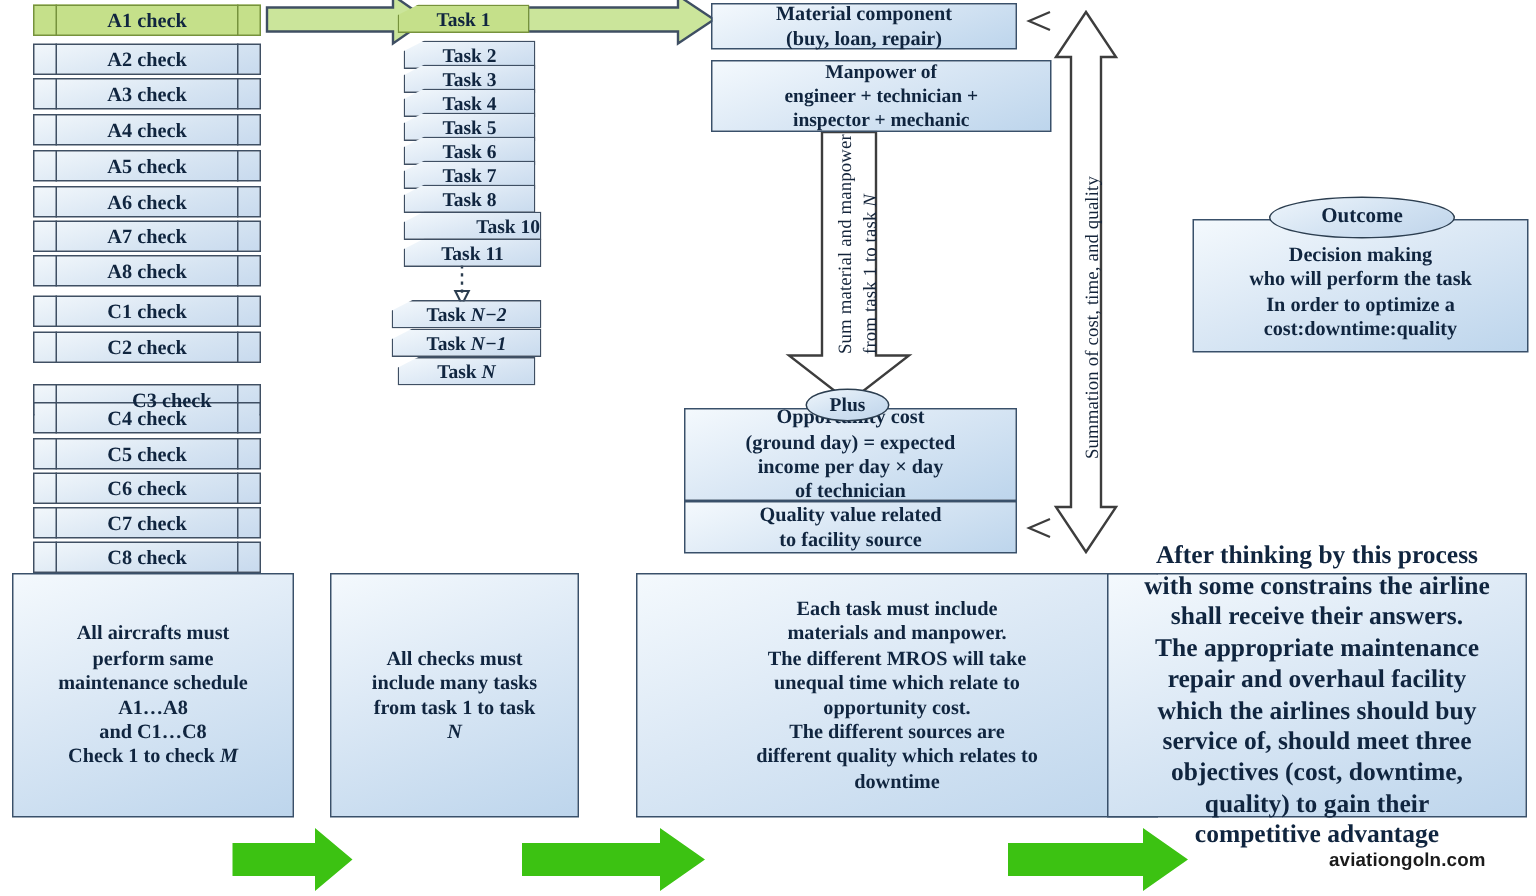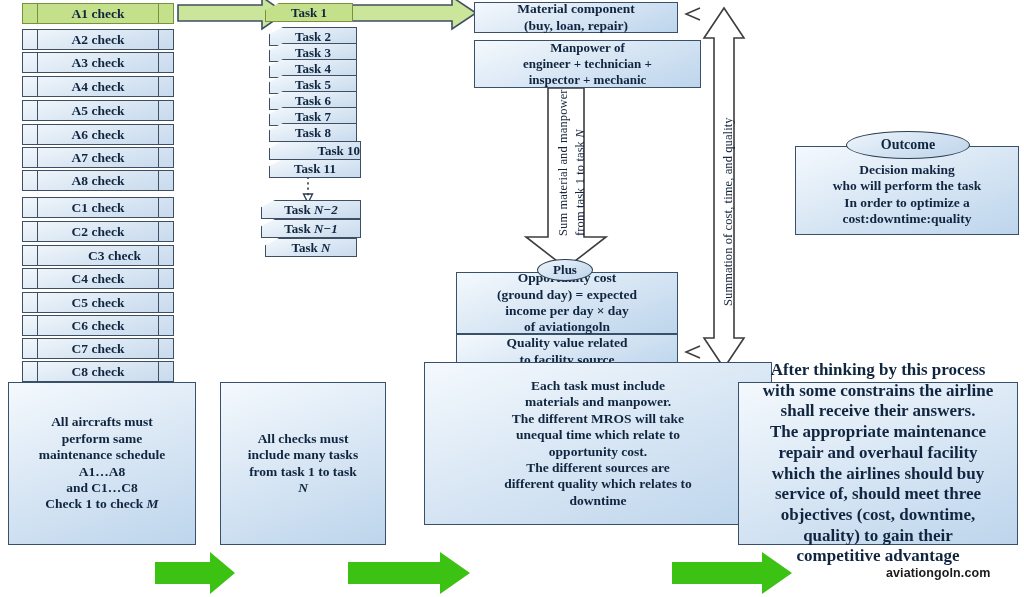--- a/index.html
+++ b/index.html
@@ -144,21 +144,21 @@
   <div class="check" style="top:170px;">
       <span>A8 check</span>
     </div>
 
   <div class="check" style="top:197px;">
       <span>C1 check</span>
     </div>
   <div class="check" style="top:221px;">
       <span>C2 check</span>
     </div>
-  <div class="check" style="top:245px;padding-left:33px;">
+  <div class="check" style="top:256px;padding-left:33px;">
       <span>C3 check</span>
     </div>
   <div class="check" style="top:268px;">
       <span>C4 check</span>
     </div>
   <div class="check" style="top:292px;">
       <span>C5 check</span>
     </div>
   <div class="check" style="top:315px;">
       <span>C6 check</span>
@@ -227,21 +227,21 @@
   </div>
 
   <div class="vtext" style="left:556px;top:236px;">Sum material and manpower</div>
   <div class="vtext" style="left:573px;top:236px;">from task 1 to task <i class="it">N</i></div>
 
   <div class="txtbox" style="left:456px;top:272px;width:222px;height:62px;font-size:13.5px;">
     <div>
       <span class="plain-line">Opportunity cost</span>
       <span class="plain-line">(ground day) = expected</span>
       <span class="plain-line">income per day × day</span>
-      <span class="plain-line">of aviationgoln</span>
+      <span class="plain-line">of technician</span>
     </div>
   </div>
   <div class="txtbox" style="left:456px;top:334px;width:222px;height:35px;font-size:13.5px;">
     <div>
       <span class="plain-line">Quality value related</span>
       <span class="plain-line">to facility source</span>
     </div>
   </div>
 
   <div class="oval" style="left:537px;top:259px;width:56px;height:22px;font-size:13px;">
@@ -275,21 +275,21 @@
 
   <div class="txtbox" style="left:220px;top:382px;width:166px;height:163px;font-size:13.5px;">
     <div>
       <span class="plain-line">All checks must</span>
       <span class="plain-line">include many tasks</span>
       <span class="plain-line">from task 1 to task</span>
       <span class="plain-line"><i class="it">N</i></span>
     </div>
   </div>
 
-  <div class="txtbox" style="left:424px;top:362px;width:348px;height:163px;font-size:13.5px;">
+  <div class="txtbox" style="left:424px;top:382px;width:348px;height:163px;font-size:13.5px;">
     <div>
       <span class="plain-line">Each task must include</span>
       <span class="plain-line">materials and manpower.</span>
       <span class="plain-line">The different MROS will take</span>
       <span class="plain-line">unequal time which relate to</span>
       <span class="plain-line">opportunity cost.</span>
       <span class="plain-line">The different sources are</span>
       <span class="plain-line">different quality which relates to</span>
       <span class="plain-line">downtime</span>
     </div>

